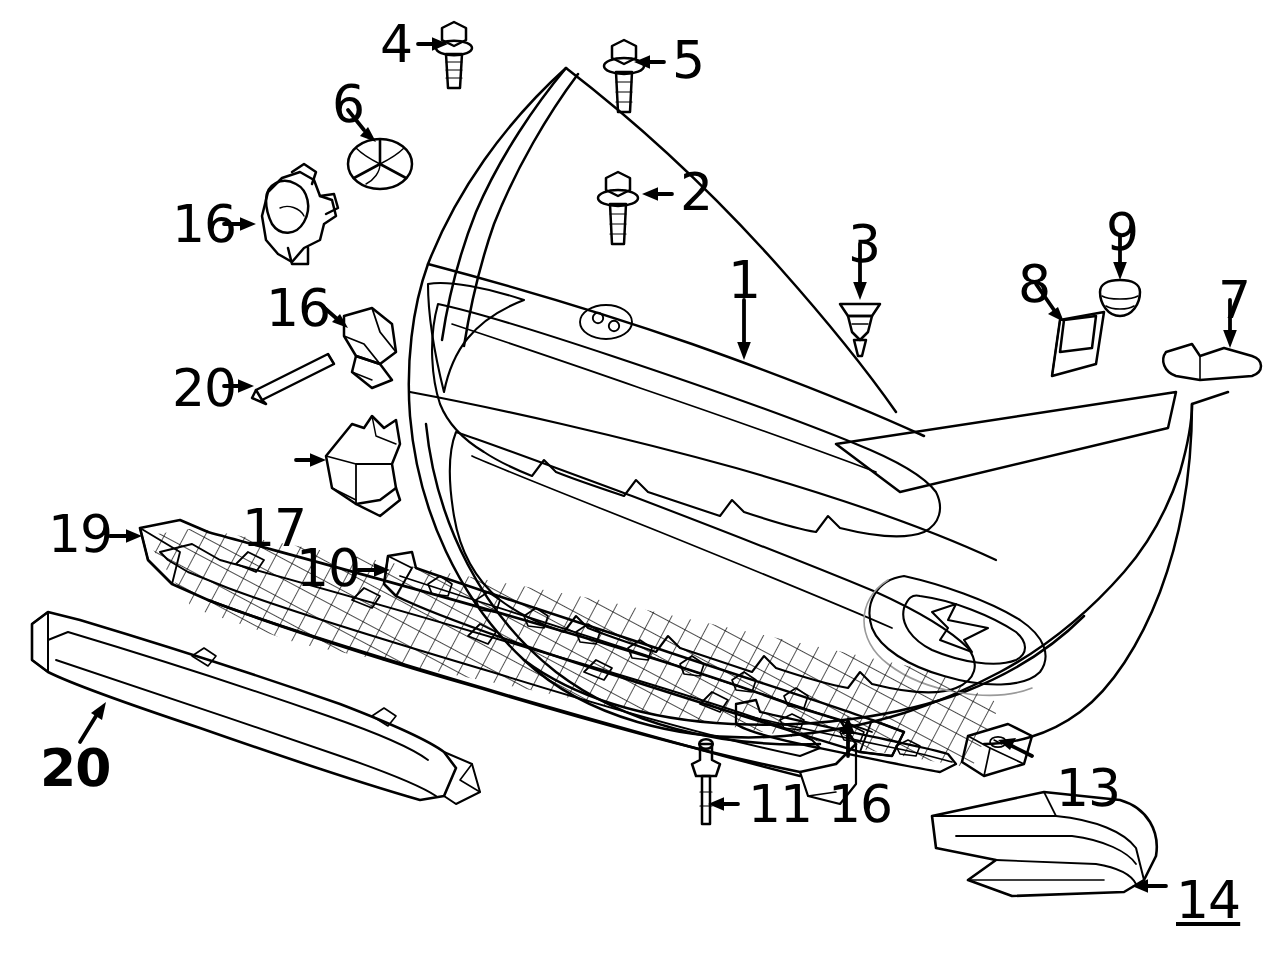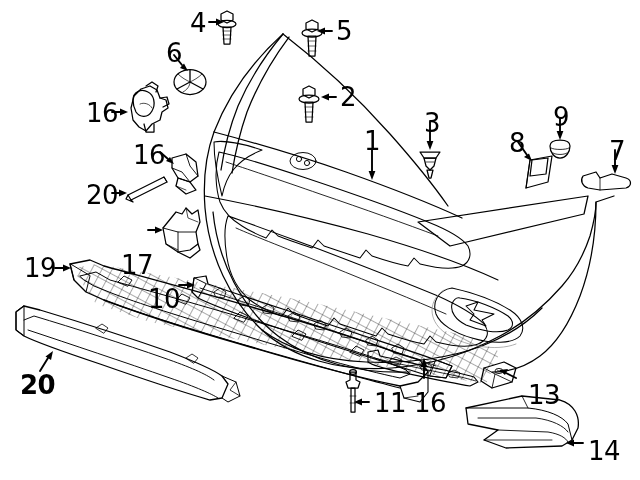--- a/index.html
+++ b/index.html
@@ -404,25 +404,25 @@
 
 <div class="lbl" style="left:364px;top:128px;">1</div>
 <div class="lbl" style="left:340px;top:84px;">2</div>
 <div class="lbl" style="left:424px;top:110px;">3</div>
 <div class="lbl" style="left:190px;top:10px;">4</div>
 <div class="lbl" style="left:336px;top:18px;">5</div>
 <div class="lbl" style="left:166px;top:40px;">6</div>
 <div class="lbl" style="left:609px;top:138px;">7</div>
 <div class="lbl" style="left:509px;top:130px;">8</div>
 <div class="lbl" style="left:553px;top:104px;">9</div>
-<div class="lbl" style="left:148px;top:272px;margin-top:14px;">10</div>
+<div class="lbl" style="left:148px;top:272px;">10</div>
 <div class="lbl" style="left:374px;top:390px;">11</div>
 <div class="lbl" style="left:414px;top:390px;">16</div>
 <div class="lbl" style="left:528px;top:382px;">13</div>
-<div class="lbl" style="left:588px;top:438px;">14</div>
+<div class="lbl" style="left:588px;top:438px;text-decoration:underline;">14</div>
 <div class="lbl" style="left:86px;top:100px;">16</div>
 <div class="lbl" style="left:133px;top:142px;">16</div>
 <div class="lbl" style="left:121px;top:218px;margin-top:34px;">17</div>
 <div class="lbl" style="left:86px;top:182px;">20</div>
 <div class="lbl" style="left:24px;top:255px;">19</div>
 <div class="lbl" style="left:20px;top:372px;font-weight:bold;">20</div>
 
 </div>
 
 </body></html>

